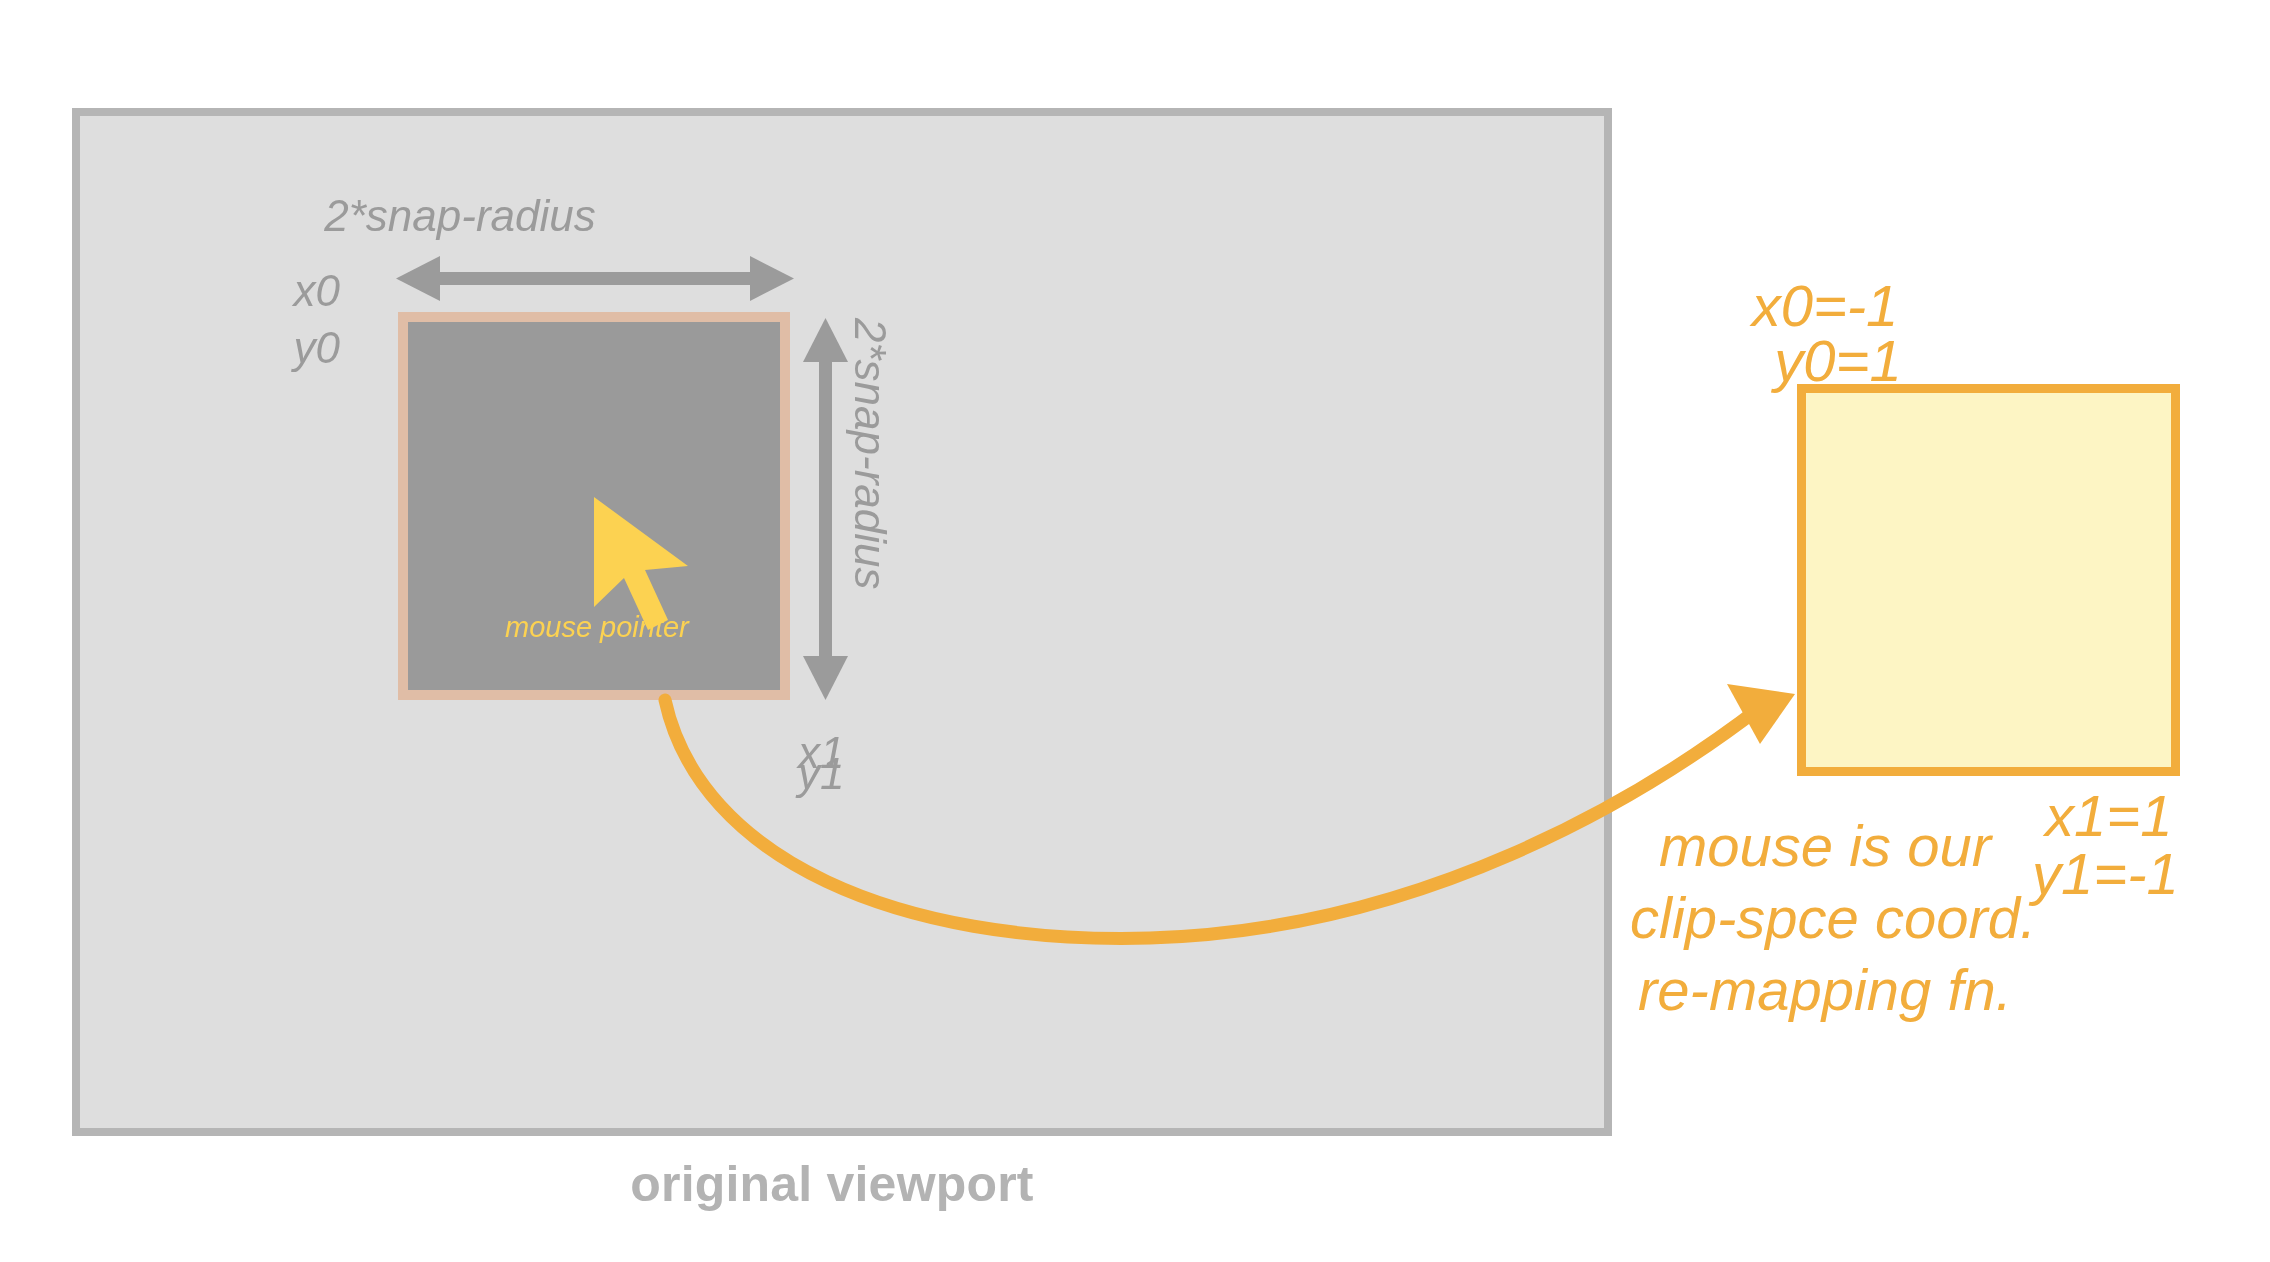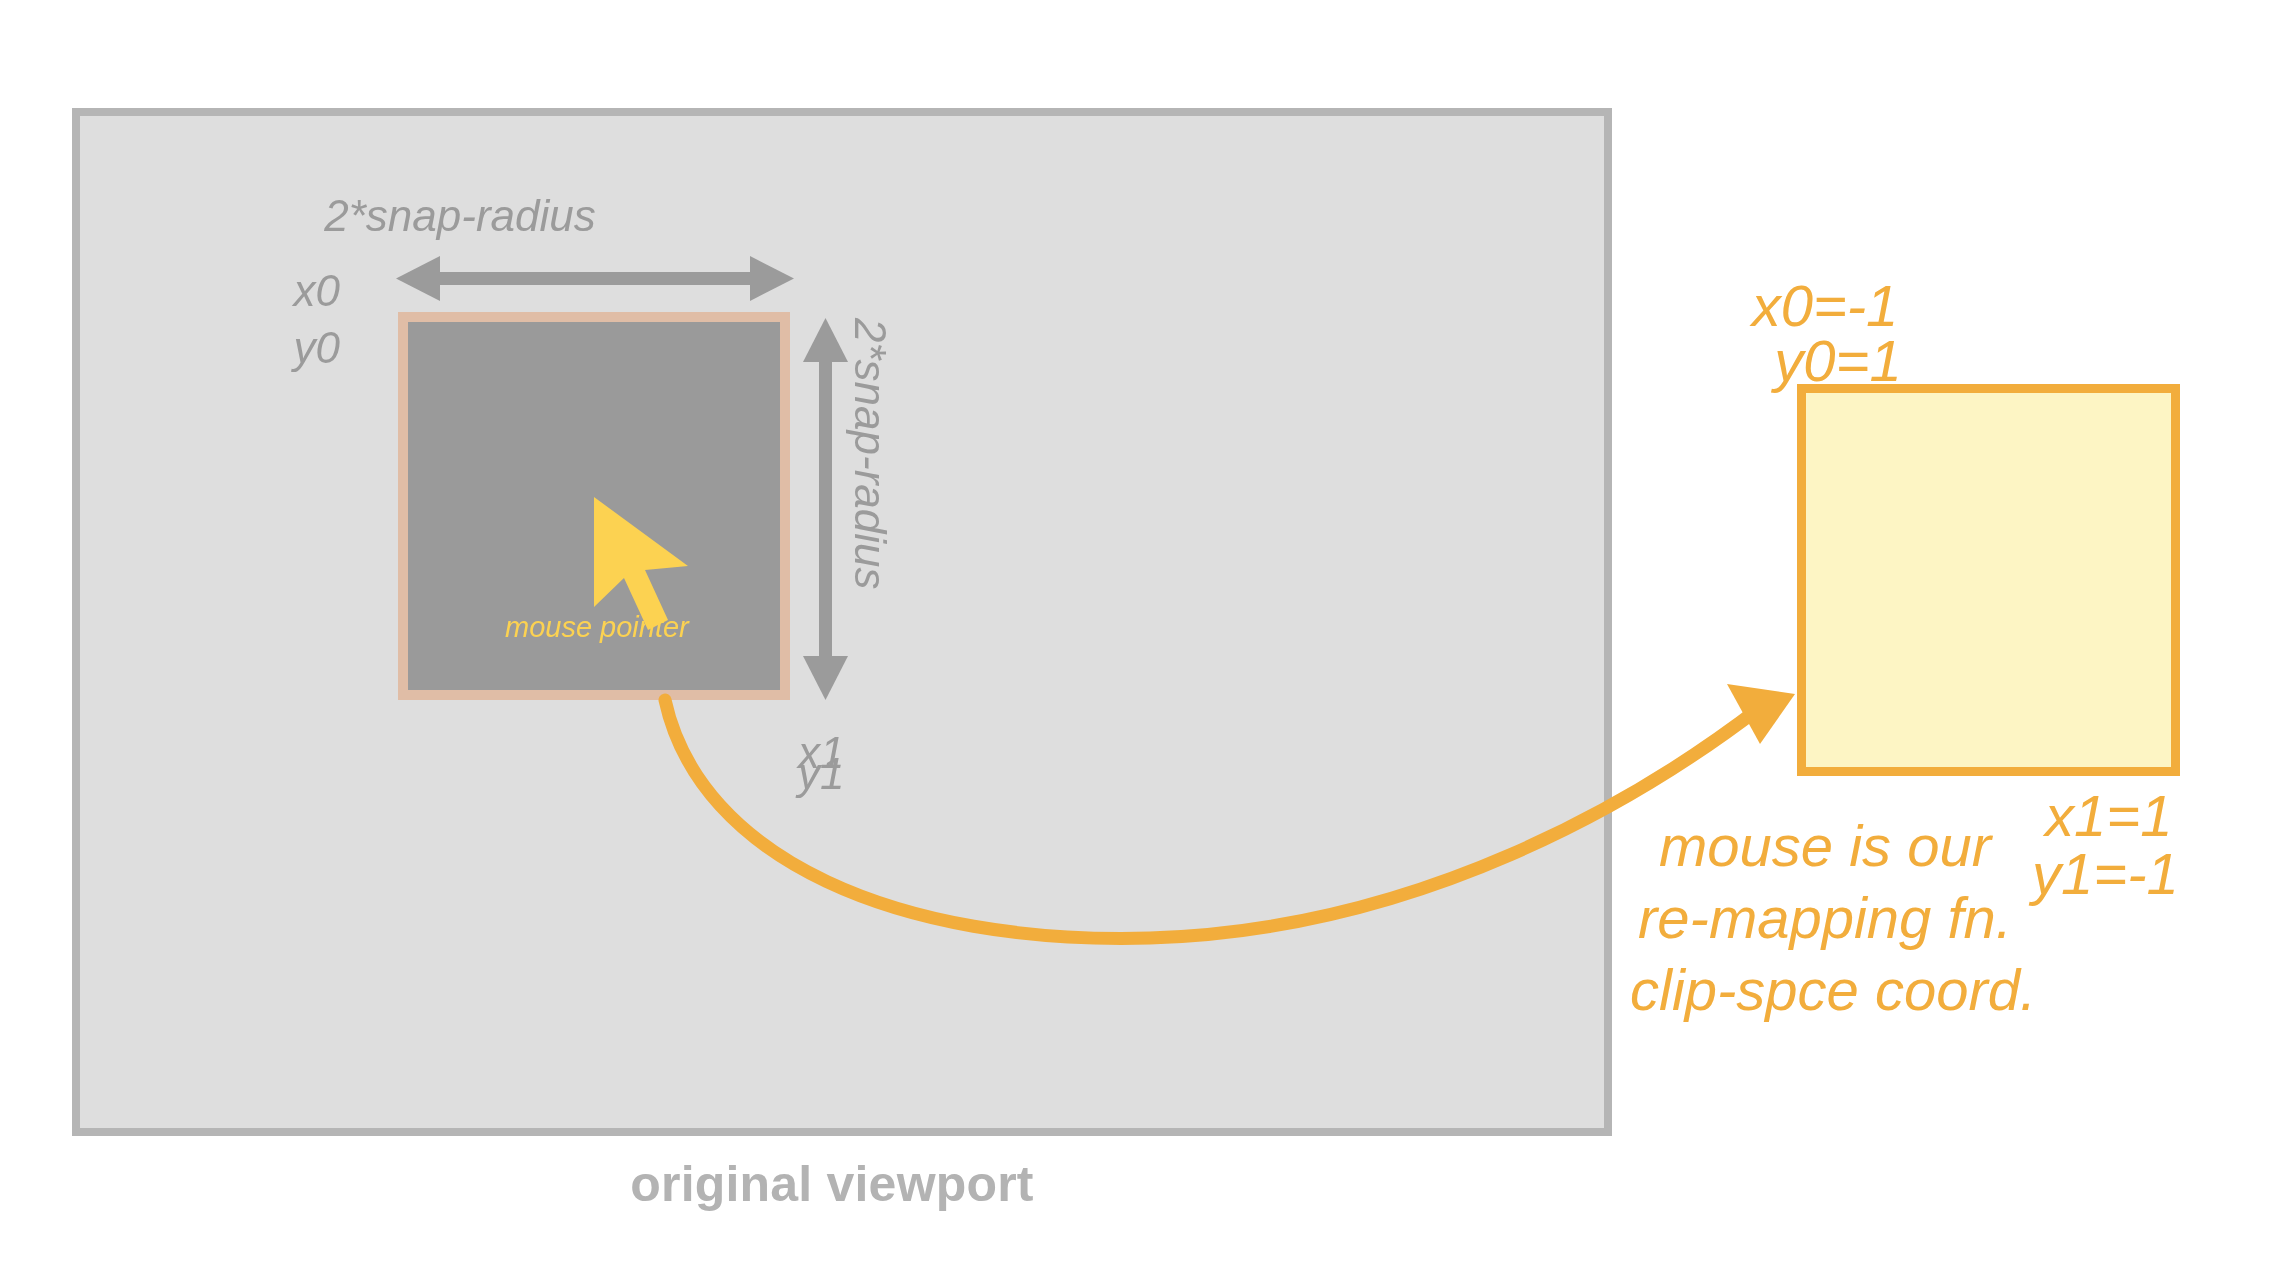--- a/index.html
+++ b/index.html
@@ -85,17 +85,17 @@
   <div class="lbl orange-lbl ta-c" style="left:1660px;top:270px;width:330px;">x0=-1</div>
 
   <div class="lbl orange-lbl ta-c" style="left:1673px;top:325px;width:330px;">y0=1</div>
 
   <div class="lbl orange-lbl" style="left:2045px;top:780px;text-align:right;">x1=1</div>
 
   <div class="lbl orange-lbl" style="left:2032px;top:838px;">y1=-1</div>
 
   <div style="position:absolute;left:1630px;top:810px;width:390px;">
     <div class="orange-lbl ta-c">mouse is our</div>
+    <div class="orange-lbl ta-c">clip-spce coord.</div>
     <div class="orange-lbl ta-c">re-mapping fn.</div>
-    <div class="orange-lbl ta-c">clip-spce coord.</div>
   </div>
 
 </div>
 
 </body></html>

